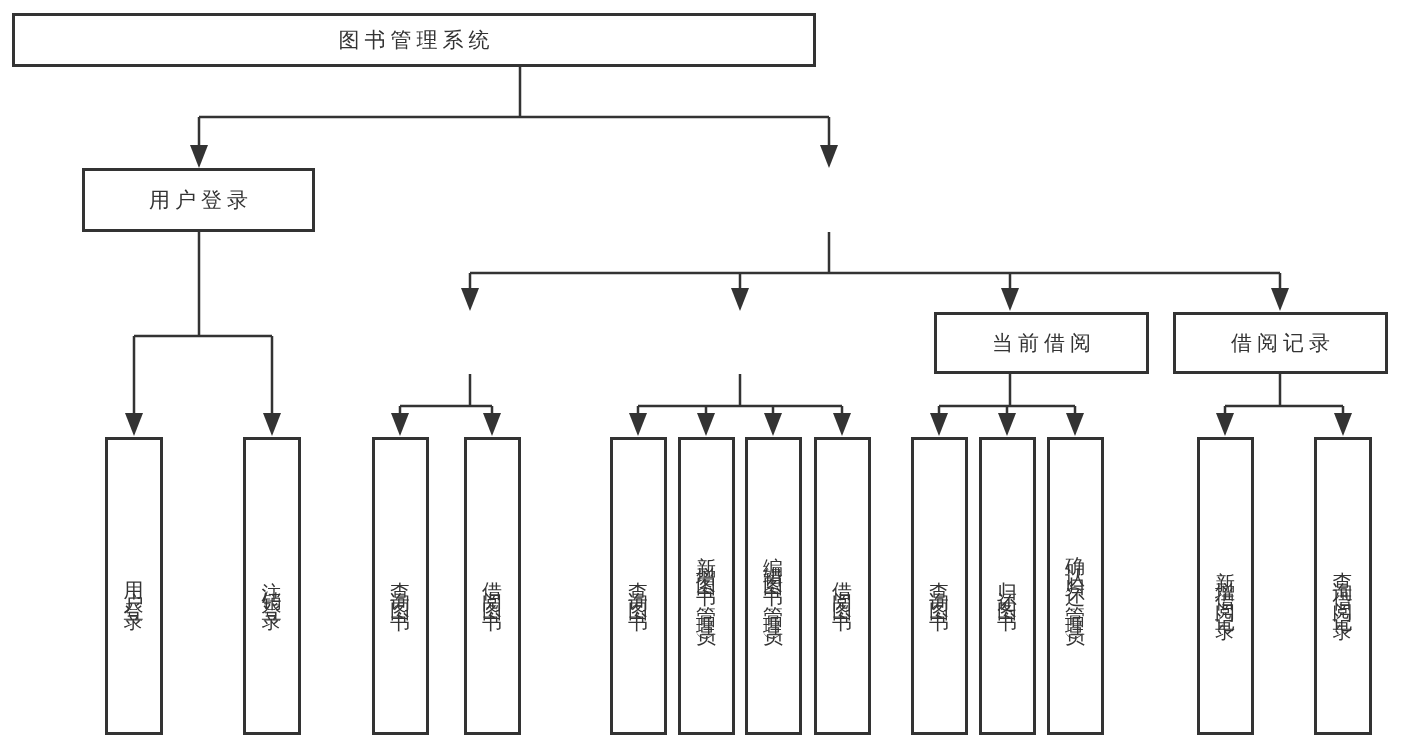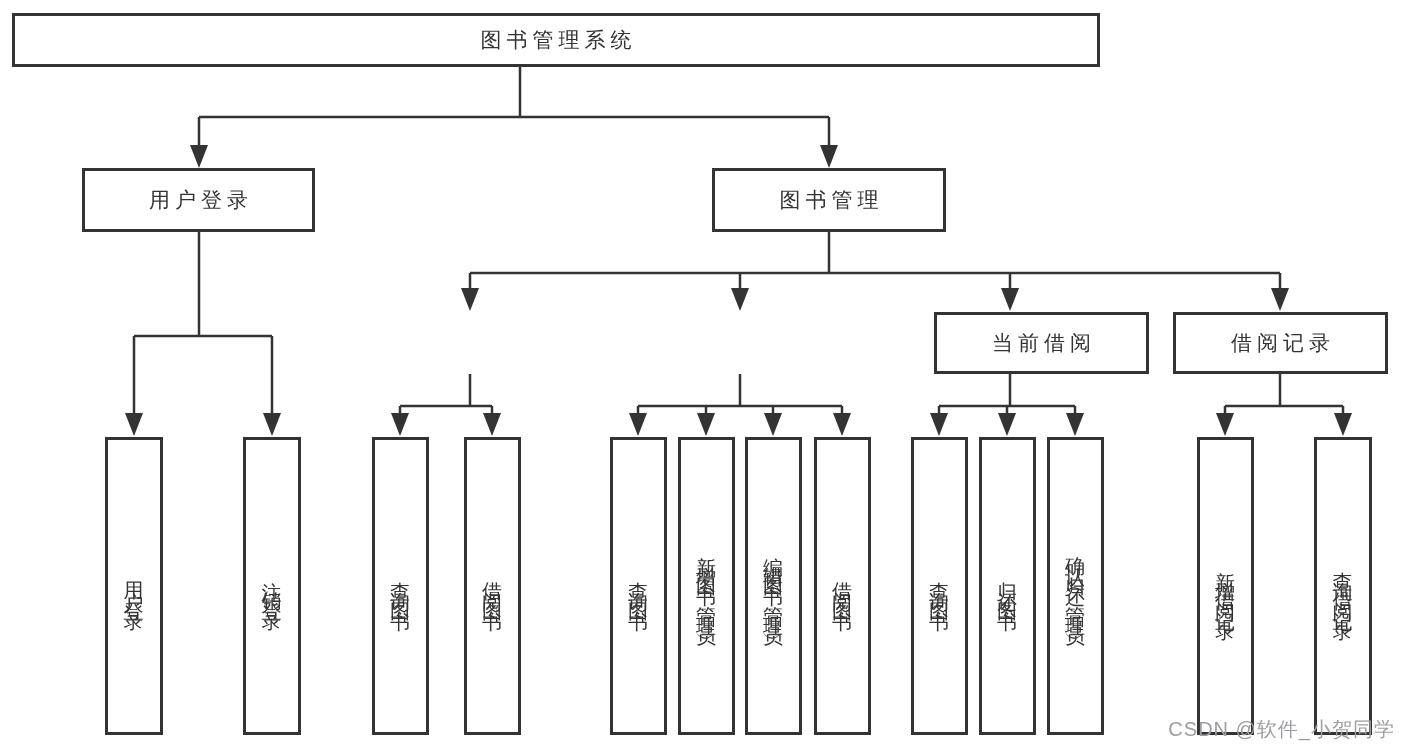--- a/index.html
+++ b/index.html
@@ -33,21 +33,21 @@
   .v-label {
     writing-mode: vertical-rl;
     text-orientation: mixed;
     font-size: 20px;
     letter-spacing: 10px;
     line-height: 1;
     white-space: nowrap;
     color: #333333;
   }
   
-  .n-root   { left: 12px;  top: 13px;  width: 1088px; height: 54px; }
+  .n-root   { left: 12px;  top: 13px;  width: 804px; height: 54px; }
   
   .n-login  { left: 82px;  top: 168px; width: 233px;  height: 64px; }
   .n-mgmt   { left: 712px; top: 168px; width: 234px;  height: 64px; }
   
   .l3 { top: 312px; height: 62px; width: 215px; }
   .n-newrec { left: 363px; }
   .n-borrow { left: 632px; }
   .n-cur    { left: 934px; }
   .n-rec    { left: 1173px; }
   
@@ -124,23 +124,20 @@
     </g>
   </svg>
 
   <div class="box n-root">
     <span class="h-label">图书管理系统</span>
   </div>
 
   <div class="box n-login">
     <span class="h-label">用户登录</span>
   </div>
-  <div class="box n-mgmt">
-    <span class="h-label">图书管理</span>
-  </div>
 
   <div class="box l3 n-cur">
     <span class="h-label">当前借阅</span>
   </div>
   <div class="box l3 n-rec">
     <span class="h-label">借阅记录</span>
   </div>
 
   <div class="box leaf u1">
     <span class="v-label">用户登录</span>
@@ -179,15 +176,14 @@
     <span class="v-label">确认归还（管理员）</span>
   </div>
 
   <div class="box leaf r1">
     <span class="v-label">新增借阅记录</span>
   </div>
   <div class="box leaf r2">
     <span class="v-label">查询借阅记录</span>
   </div>
 
-  <div class="watermark">CSDN @软件_小贺同学</div>
 
 </div>
 
 </body></html>

